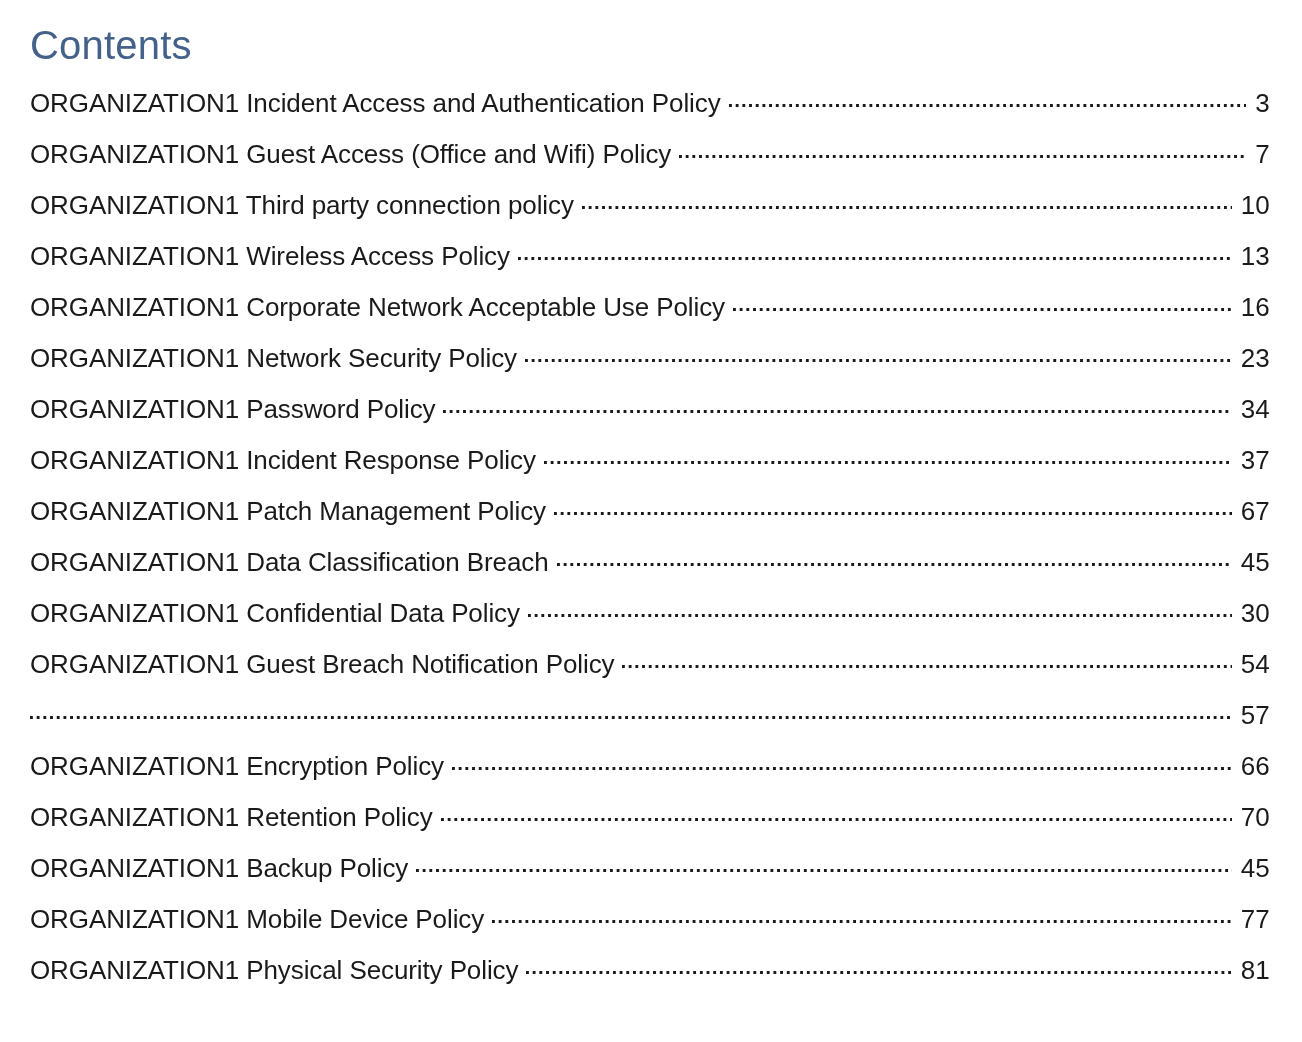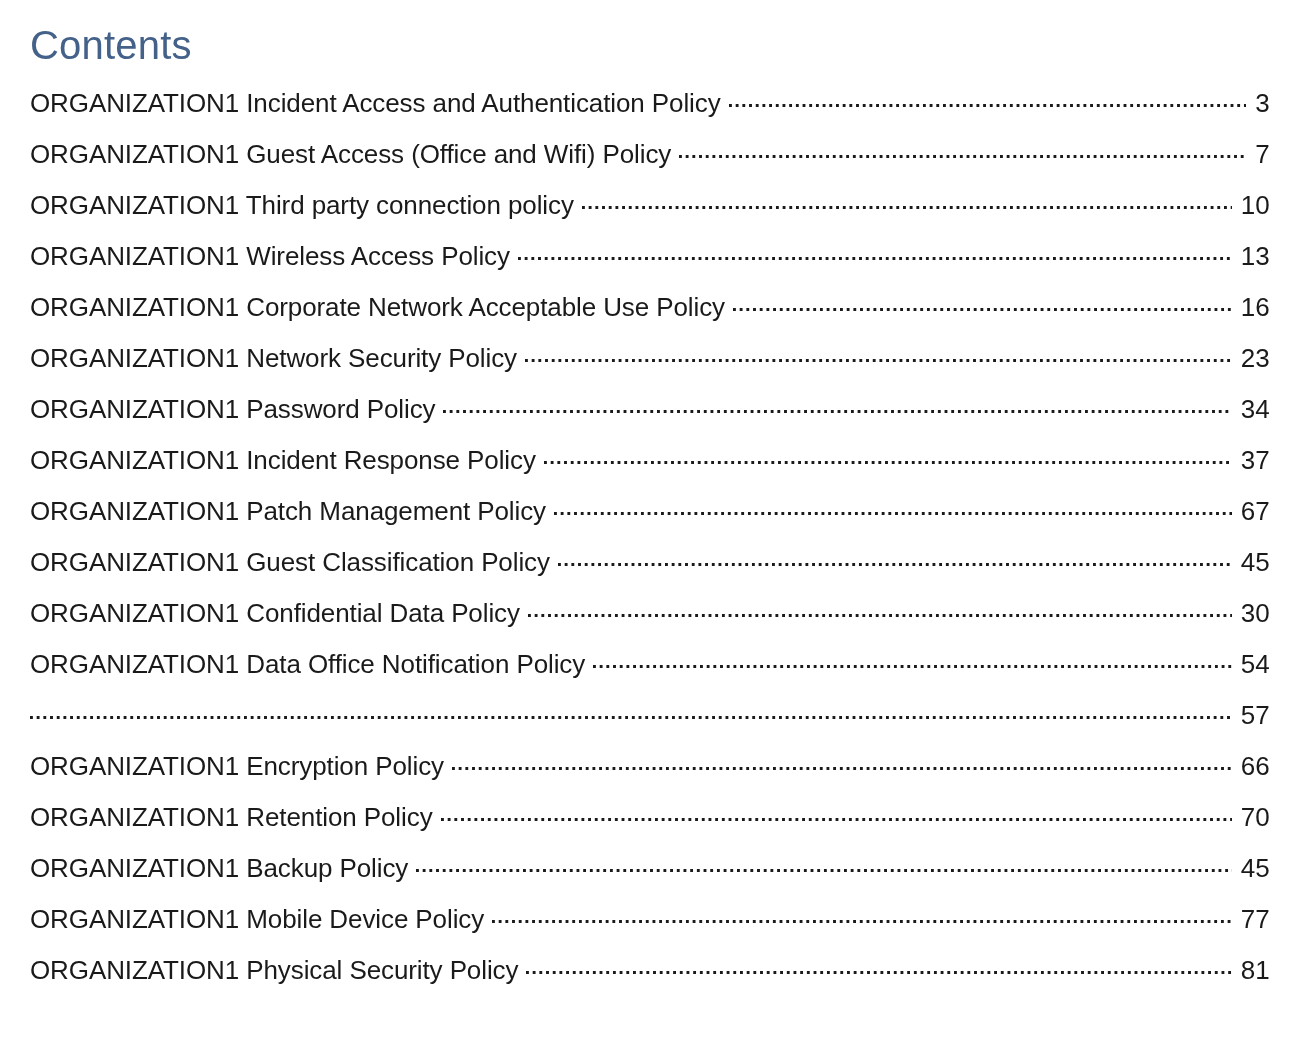--- a/index.html
+++ b/index.html
@@ -139,31 +139,31 @@
         <span class="toc-entry-label">ORGANIZATION1 Incident Response Policy</span>
         <span class="toc-leader"></span>
         <span class="toc-page">37</span>
       </div>
       <div class="toc-entry">
         <span class="toc-entry-label">ORGANIZATION1 Patch Management Policy</span>
         <span class="toc-leader"></span>
         <span class="toc-page">67</span>
       </div>
       <div class="toc-entry">
-        <span class="toc-entry-label">ORGANIZATION1 Guest Classification Policy</span>
+        <span class="toc-entry-label">ORGANIZATION1 Data Classification Breach</span>
         <span class="toc-leader"></span>
         <span class="toc-page">45</span>
       </div>
       <div class="toc-entry">
         <span class="toc-entry-label">ORGANIZATION1 Confidential Data Policy</span>
         <span class="toc-leader"></span>
         <span class="toc-page">30</span>
       </div>
       <div class="toc-entry">
-        <span class="toc-entry-label">ORGANIZATION1 Data Office Notification Policy</span>
+        <span class="toc-entry-label">ORGANIZATION1 Guest Breach Notification Policy</span>
         <span class="toc-leader"></span>
         <span class="toc-page">54</span>
       </div>
       <div class="toc-entry">
         <span class="toc-leader"></span>
         <span class="toc-page">57</span>
       </div>
       <div class="toc-entry">
         <span class="toc-entry-label">ORGANIZATION1 Encryption Policy</span>
         <span class="toc-leader"></span>

